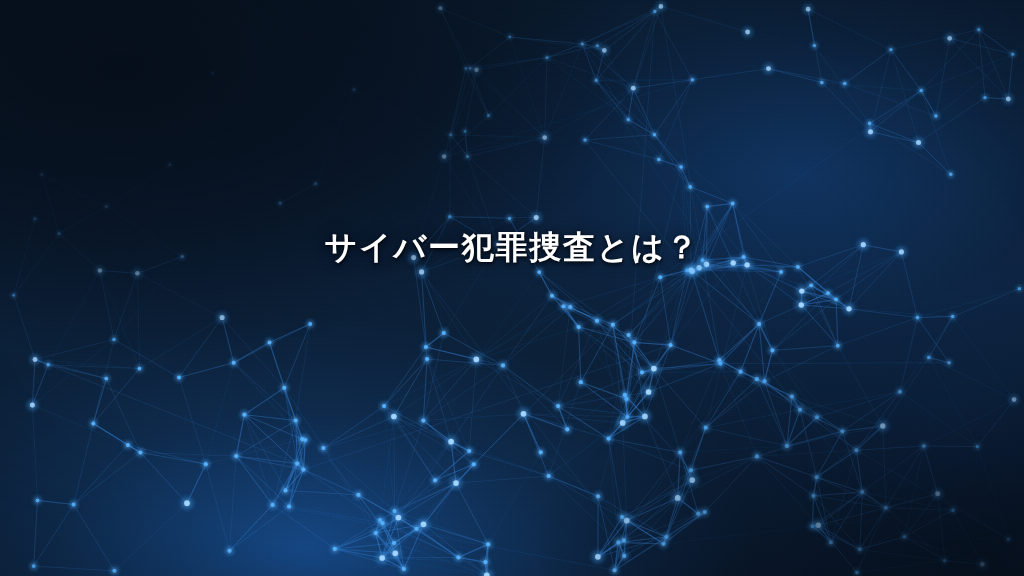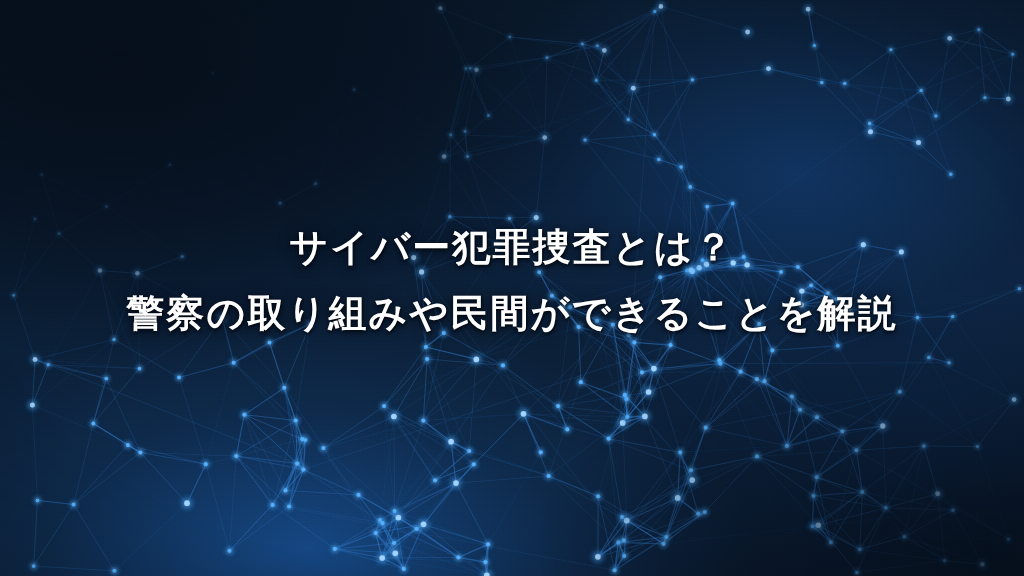--- a/index.html
+++ b/index.html
@@ -63,21 +63,21 @@
     right: 0;
     top: 214px;
     text-align: center;
     z-index: 12;
     pointer-events: none;
   }
   .headline-line {
     display: block;
     color: #ffffff;
     font-weight: 700;
-    font-size: 38px;
+    font-size: 32px;
     line-height: 66px;
     letter-spacing: 0.055em;
     white-space: nowrap;
     text-shadow:
       0 2px 4px rgba(2,8,18,0.85),
       0 0 14px rgba(3,10,22,0.65),
       1px 1px 2px rgba(0,0,0,0.55);
   }
   .headline-line.line-2 {
     font-size: 38px;
@@ -1336,16 +1336,15 @@
         <circle cx="465.1" cy="131.2" r="5.01" fill="url(#nodeGlow)" opacity="0.349"></circle>
         <circle cx="791.9" cy="396.5" r="6.83" fill="url(#nodeGlow)" opacity="0.550"></circle>
       </g>
   </svg>
 
   <div class="bg-dither"></div>
   <div class="bg-vignette"></div>
 
   <div class="headline-wrap">
     <span class="headline-line line-1">サイバー犯罪捜査とは？</span>
-    <span class="headline-line line-2">警察の取り組みや民間ができることを解説</span>
   </div>
 
 </div>
 
 </body></html>

